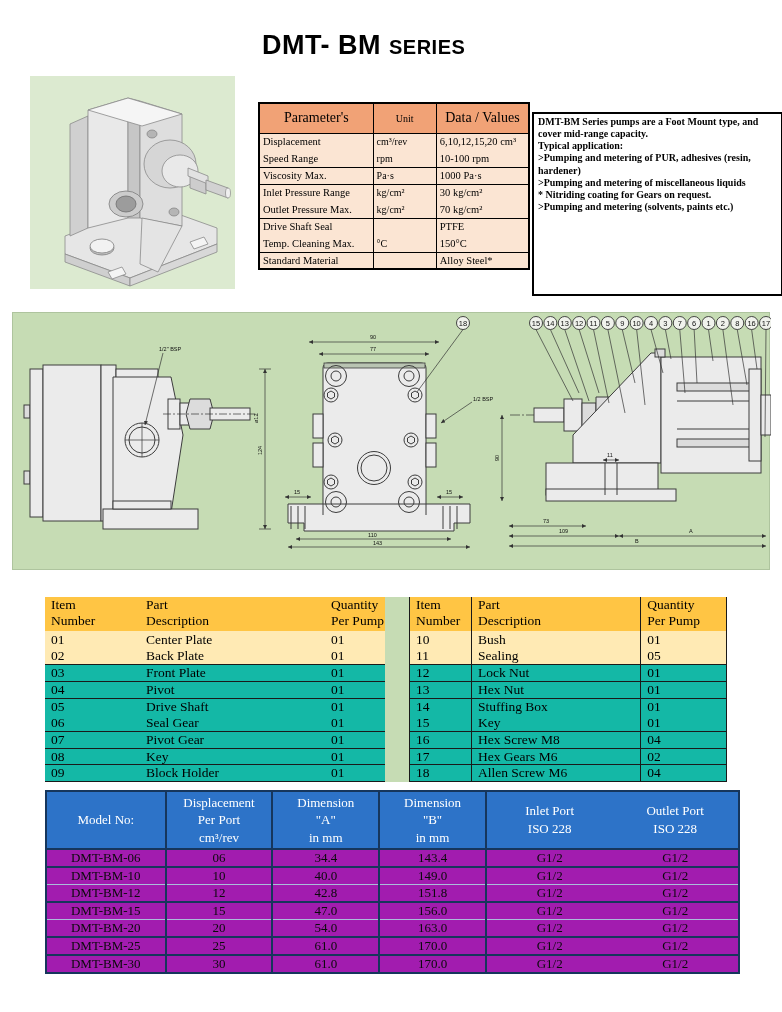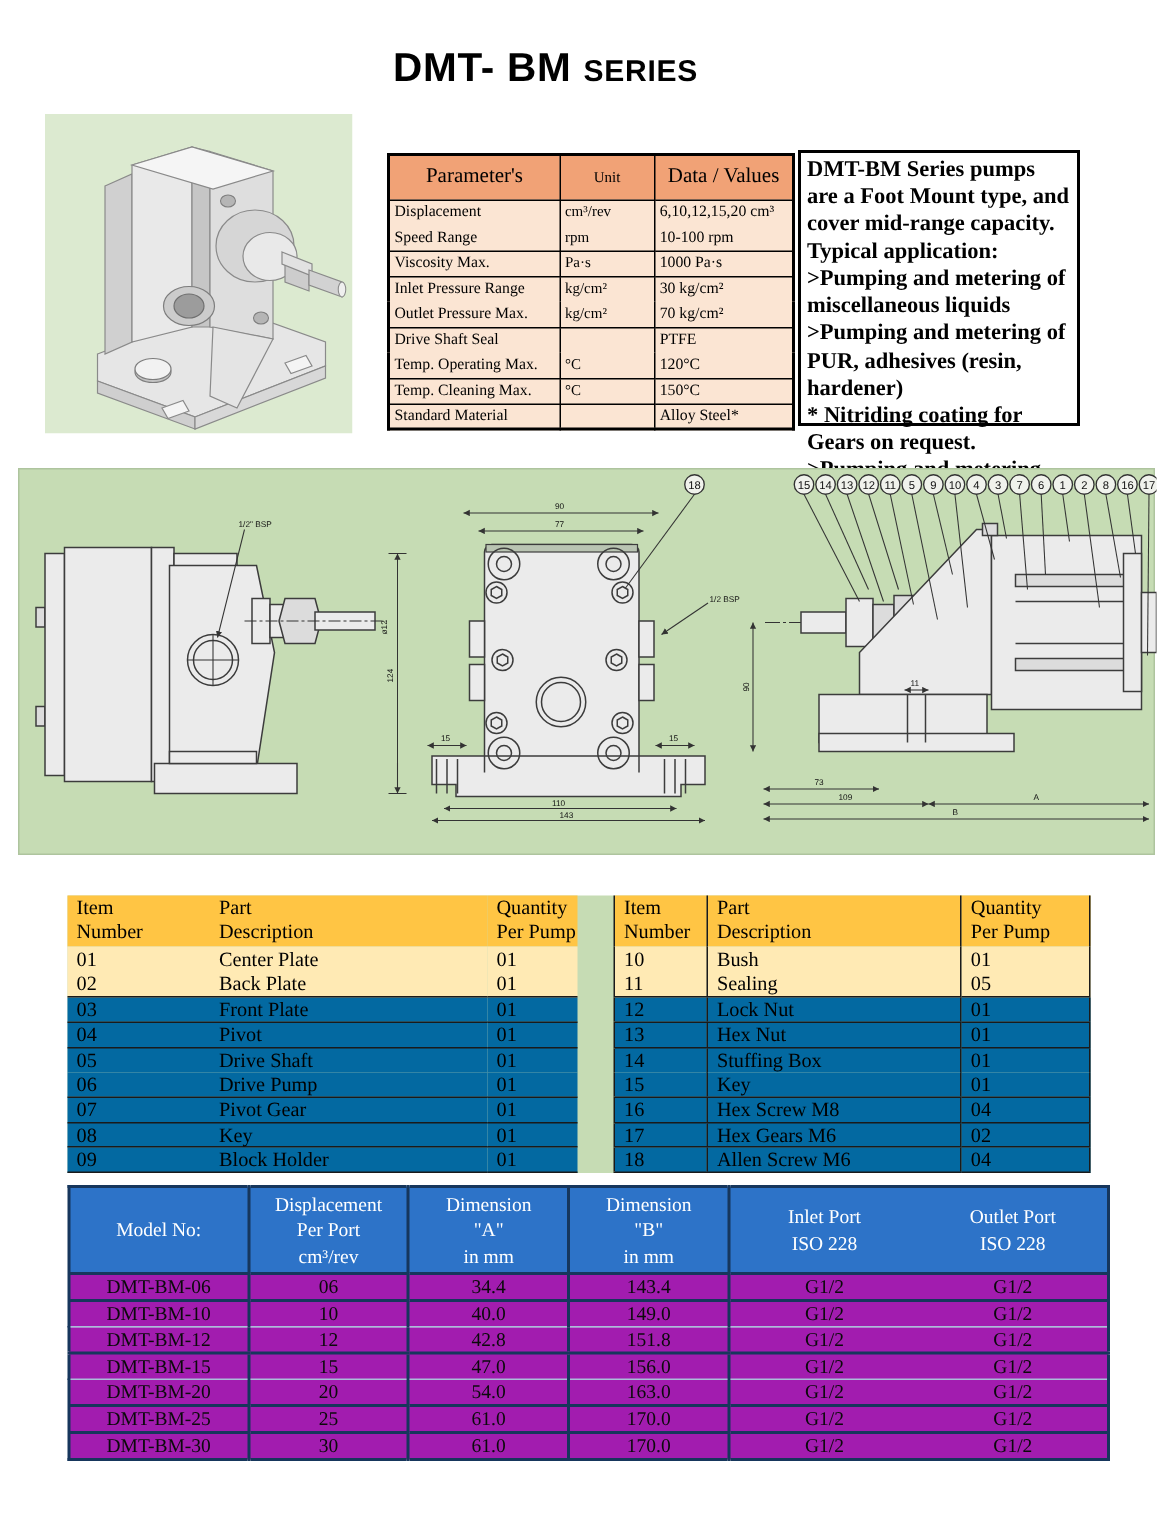--- a/index.html
+++ b/index.html
@@ -16,40 +16,40 @@
   
   .param-table { position:absolute; left:258px; top:102px; width:272px; border-collapse:collapse; border:2px solid #000; background:#fbe5d3; }
   .param-table th { background:#f1a276; font-weight:normal; font-size:14px; height:30px; border-bottom:1.5px solid #000; }
   .param-table td { font-size:10.5px; height:17px; padding:0 3px; vertical-align:middle; }
   .param-table .c0 { width:112px; border-right:1px solid #000; }
   .param-table .c1 { width:62px; border-right:1px solid #000; font-size:10px; }
   .param-table .c2 { width:91px; }
   .param-table tr.sep td { border-bottom:1.2px solid #000; }
 
   
-  .info-box { position:absolute; left:532px; top:100px; width:188px; height:184px; border:2px solid #000; padding:2px 4px; font-weight:bold; font-size:15px; line-height:1.215; color:#000; }
+  .info-box { position:absolute; left:532px; top:112px; width:251px; height:184px; border:2px solid #000; padding:2px 4px; font-weight:bold; font-size:10px; line-height:1.215; color:#000; }
 
   
   .drawing { position:absolute; left:12px; top:312px; width:758px; height:258px; background:#c6dcb4; border:1px solid #aec49e; }
   .drawing svg { display:block; }
   .dwg-line { stroke:#3c3c3c; stroke-width:1; fill:none; }
   .dwg-fill { stroke:#3c3c3c; stroke-width:1; fill:#ebebeb; }
   .dwg-fill2 { stroke:#3c3c3c; stroke-width:1; fill:#dcdcdc; }
   .dwg-dim { stroke:#333; stroke-width:0.7; fill:none; }
   .dwg-text-s { font-family:"Liberation Sans", sans-serif; font-size:5.5px; fill:#111; }
   .balloon-circle { fill:#f0f2ec; stroke:#333; stroke-width:0.9; }
   .balloon-text { font-family:"Liberation Sans", sans-serif; font-size:7.5px; fill:#111; text-anchor:middle; }
 
   
   .parts-wrap { position:absolute; left:45px; top:597px; width:682px; height:185px; background:#c6dcb4; display:flex; }
   table.parts { border-collapse:collapse; font-size:13.5px; color:#000; }
   table.parts.left { width:340px; }
   table.parts.right { width:318px; margin-left:24px; border-left:1.5px solid #1a1a1a; border-right:1.5px solid #1a1a1a; }
   table.parts th { background:#ffc544; font-weight:normal; text-align:left; font-size:13.5px; line-height:1.2; height:34px; padding:0 0 2px 6px; vertical-align:middle; }
-  table.parts td { background:#0369a1; height:16.6px; padding:0 0 0 6px; vertical-align:middle; line-height:1; }
+  table.parts td { background:#14b8a6; height:16.6px; padding:0 0 0 6px; vertical-align:middle; line-height:1; }
   table.parts tr.light td { background:#ffeab4; }
   table.parts tr.sep td { border-bottom:1.4px solid #1a1a1a; }
   table.parts tr:last-child td { border-bottom:1.6px solid #1a1a1a; }
   table.parts.right th + th, table.parts.right td + td { border-left:1.4px solid #1a1a1a; }
   .pl-c0 { width:95px; } .pl-c1 { width:185px; } .pl-c2 { width:60px; }
   .pr-c0 { width:62px; } .pr-c1 { width:170px; } .pr-c2 { width:86px; }
 
   
   .model-table { position:absolute; left:45px; top:790px; width:695px; border-collapse:collapse; border:2px solid #16365c; font-size:13px; }
   .model-table th { background:#2d73c8; color:#fff; font-weight:normal; text-align:center; vertical-align:middle; height:58px; line-height:1.35; }
@@ -136,42 +136,37 @@
           <td class="c0">Outlet Pressure Max.</td>
           <td class="c1">kg/cm²</td>
           <td class="c2">70 kg/cm²</td>
         </tr>
         <tr>
           <td class="c0">Drive Shaft Seal</td>
           <td class="c1"></td>
           <td class="c2">PTFE</td>
         </tr>
         <tr class="sep">
-          <td class="c0">Temp. Operating Max.</td>
-          <td class="c1">°C</td>
-          <td class="c2">120°C</td>
-        </tr>
-        <tr class="sep">
           <td class="c0">Temp. Cleaning Max.</td>
           <td class="c1">°C</td>
           <td class="c2">150°C</td>
         </tr>
         <tr>
           <td class="c0">Standard Material</td>
           <td class="c1"></td>
           <td class="c2">Alloy Steel*</td>
         </tr>
       </tbody>
   </table>
 
   <div class="info-box" id="info-box">
       <div>DMT-BM Series pumps are a Foot Mount type, and cover mid-range capacity.</div>
       <div>Typical application:</div>
+      <div>&gt;Pumping and metering of PUR, adhesives (resin, hardener)</div>
       <div>&gt;Pumping and metering of miscellaneous liquids</div>
-      <div>&gt;Pumping and metering of PUR, adhesives (resin, hardener)</div>
       <div>* Nitriding coating for Gears on request.</div>
       <div>&gt;Pumping and metering (solvents, paints etc.)</div>
     </div>
 
   <div class="drawing">
     <svg width="758" height="258" viewBox="0 0 758 258">
       <defs>
         <marker id="ar" markerWidth="7" markerHeight="7" refX="6" refY="3" orient="auto-start-reverse">
           <path d="M0,0 L6,3 L0,6 z" fill="#333"></path>
         </marker>
@@ -429,21 +424,21 @@
             <td class="pl-c1">Pivot</td>
             <td class="pl-c2">01</td>
           </tr>
           <tr class="">
             <td class="pl-c0">05</td>
             <td class="pl-c1">Drive Shaft</td>
             <td class="pl-c2">01</td>
           </tr>
           <tr class="sep">
             <td class="pl-c0">06</td>
-            <td class="pl-c1">Drive Pump</td>
+            <td class="pl-c1">Seal Gear</td>
             <td class="pl-c2">01</td>
           </tr>
           <tr class="sep">
             <td class="pl-c0">07</td>
             <td class="pl-c1">Pivot Gear</td>
             <td class="pl-c2">01</td>
           </tr>
           <tr class="sep">
             <td class="pl-c0">08</td>
             <td class="pl-c1">Key</td>

